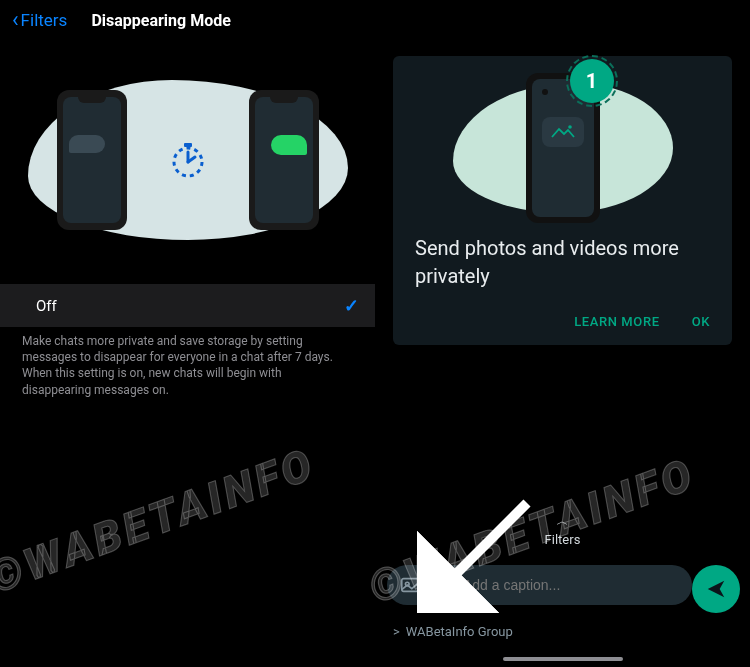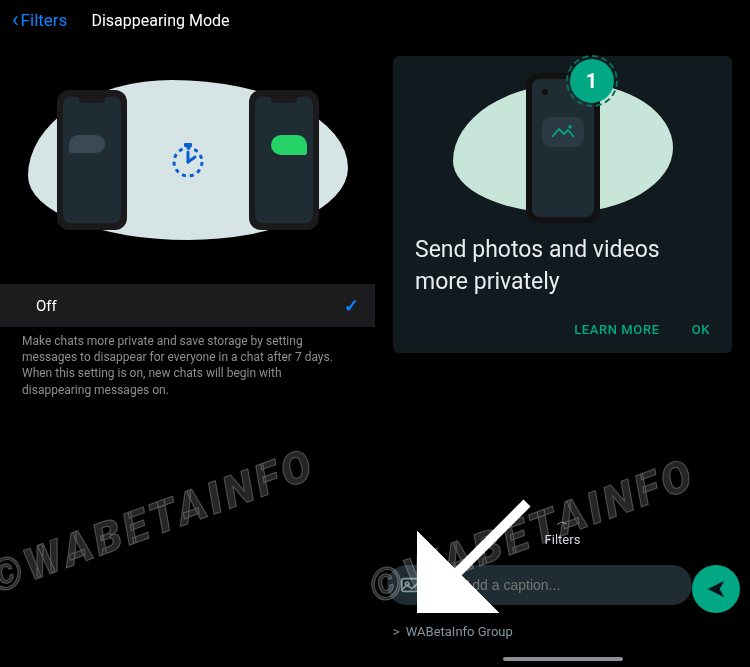--- a/index.html
+++ b/index.html
@@ -35,21 +35,21 @@
     gap: 2px;
     cursor: pointer;
   }
   .nav-back .chev {
     font-size: 22px;
     line-height: 0.8;
   }
   .nav-title {
     color: #fff;
     font-size: 16px;
-    font-weight: 400;
+    font-weight: 700;
     margin-left: 20px;
   }
   .hero-left {
     width: 100%;
     height: 180px;
     margin-top: 30px;
     display: flex;
     align-items: center;
     justify-content: center;
   }
@@ -209,21 +209,21 @@
     font-weight: 700;
   }
   .badge-ring {
     position: absolute;
     inset: -4px;
     border: 2px dashed #0b6e5a;
     border-radius: 50%;
   }
   .dialog h2 {
     color: #e9edef;
-    font-size: 23px;
+    font-size: 20px;
     font-weight: 400;
     line-height: 1.4;
     margin-bottom: 12px;
   }
   .dialog p {
     color: #8696a0;
     font-size: 13px;
     line-height: 1.55;
   }
   .dialog-actions {

